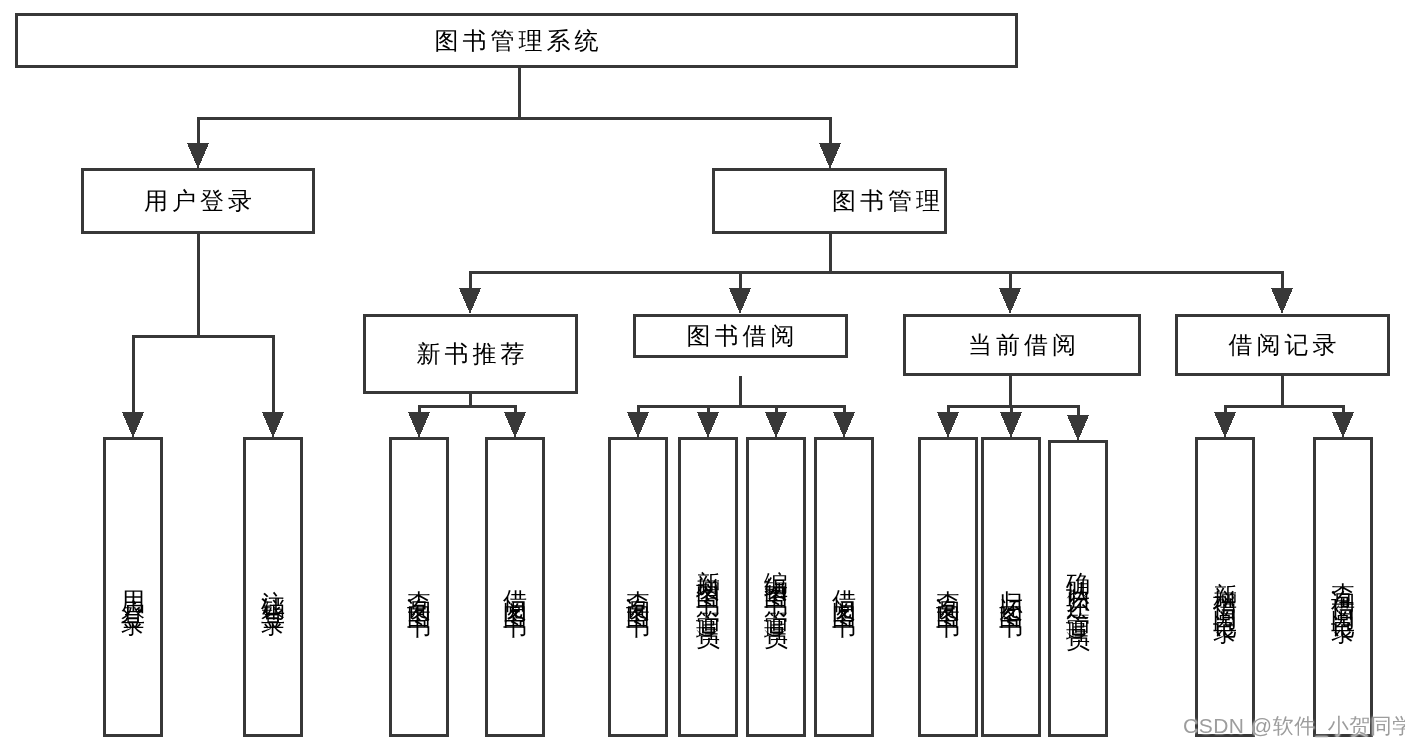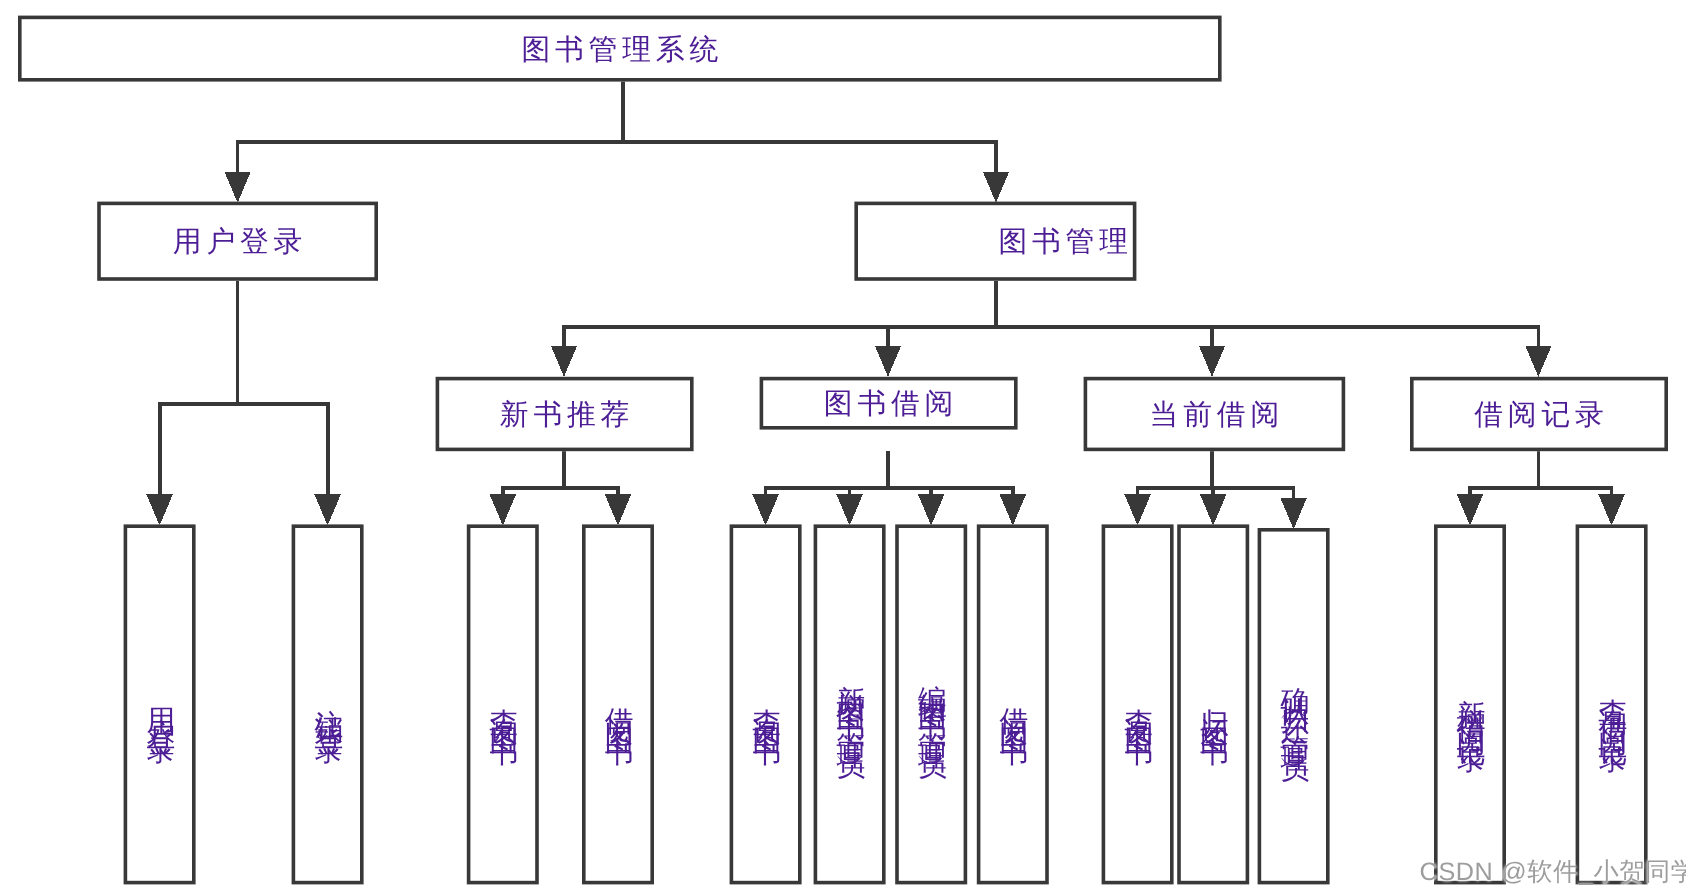--- a/index.html
+++ b/index.html
@@ -7,21 +7,21 @@
     position:relative;width:1405px;height:747px;background:#ffffff;overflow:hidden;
     font-family:"Liberation Sans",sans-serif;color:#3a3a3a;
   }
   .connectors{position:absolute;left:0;top:0;width:1405px;height:747px;z-index:1;}
   .node{
     position:absolute;box-sizing:border-box;background:#ffffff;
     border:3px solid #383838;display:flex;align-items:center;justify-content:center;
     z-index:2;
   }
   .node .lbl{
-    font-size:24px;letter-spacing:4px;color:#4c1d95;white-space:nowrap;
+    font-size:24px;letter-spacing:4px;color:#000000;white-space:nowrap;
     text-indent:4px; 
   }
   .leaf .lbl{
     writing-mode:vertical-rl;text-orientation:mixed;
     font-size:24px;letter-spacing:8px;text-indent:0;line-height:1;
   }
   .watermark{
     position:absolute;left:1183px;top:712px;z-index:5;
     font-size:21px;letter-spacing:0.5px;color:#9d9d9d;white-space:nowrap;
     text-shadow:0 0 3px rgba(255,255,255,0.95), 0 1px 2px rgba(255,255,255,0.9);
@@ -93,27 +93,27 @@
     <span class="lbl">图书管理系统</span>
   </div>
 
   <div class="node" style="left:81px;top:168px;width:234px;height:66px;">
     <span class="lbl">用户登录</span>
   </div>
   <div class="node" style="left:712px;top:168px;width:235px;height:66px;justify-content:flex-end;">
     <span class="lbl">图书管理</span>
   </div>
 
-  <div class="node" style="left:363px;top:314px;width:215px;height:62px;">
+  <div class="node" style="left:363px;top:314px;width:215px;height:80px;">
     <span class="lbl">新书推荐</span>
   </div>
   <div class="node" style="left:633px;top:314px;width:215px;height:44px;">
     <span class="lbl">图书借阅</span>
   </div>
-  <div class="node" style="left:903px;top:314px;width:218px;height:62px;">
+  <div class="node" style="left:903px;top:314px;width:238px;height:62px;">
     <span class="lbl">当前借阅</span>
   </div>
   <div class="node" style="left:1175px;top:314px;width:215px;height:62px;">
     <span class="lbl">借阅记录</span>
   </div>
 
   <div class="node leaf" style="left:103px;top:437px;width:60px;height:300px;">
     <span class="lbl">用户登录</span>
   </div>
   <div class="node leaf" style="left:243px;top:437px;width:60px;height:300px;">

